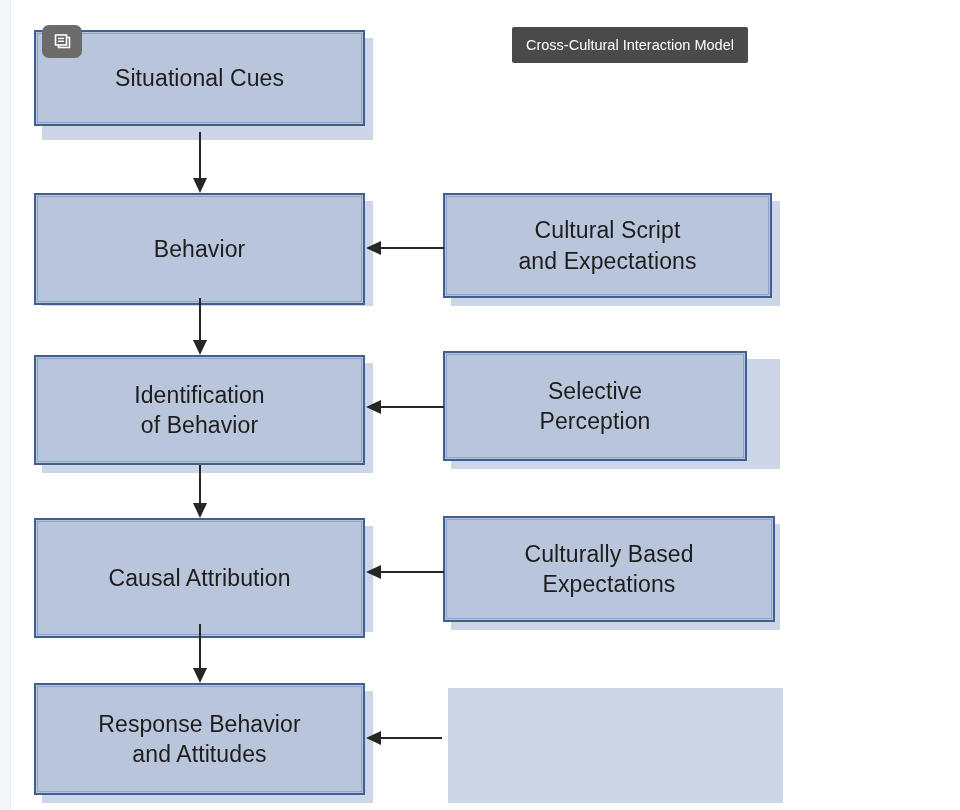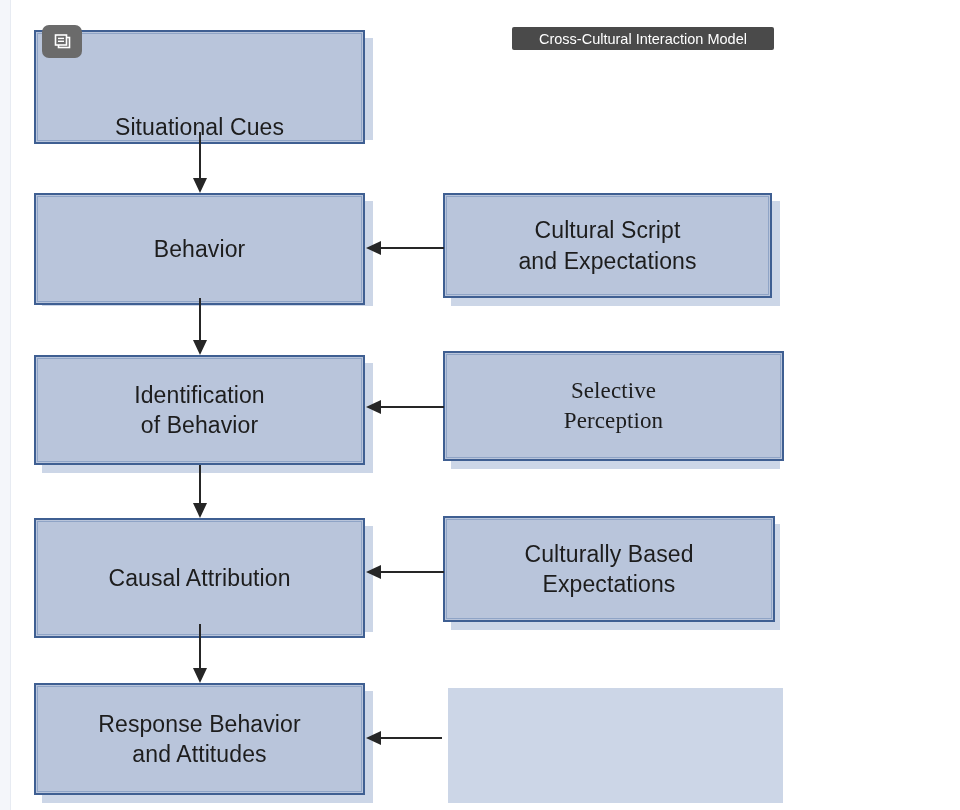--- a/index.html
+++ b/index.html
@@ -121,22 +121,22 @@
     align-items: center;
     justify-content: center;
     z-index: 10;
   }
   .icon-badge svg { display: block; }
 
   .tooltip {
     position: absolute;
     left: 512px;
     top: 27px;
-    height: 23px;
-    padding: 0 27px;
+    height: 36px;
+    padding: 0 14px;
     background: #4a4a4a;
     color: #ffffff;
     font-size: 14.5px;
     display: flex;
     align-items: center;
     border-radius: 2px;
     white-space: nowrap;
     z-index: 10;
   }
 </style>
@@ -151,21 +151,21 @@
   <div class="node-shadow" style="left:42px;  top:201px; width:331px; height:105px;"></div>
   <div class="node-shadow" style="left:42px;  top:363px; width:331px; height:110px;"></div>
   <div class="node-shadow" style="left:42px;  top:526px; width:331px; height:106px;"></div>
   <div class="node-shadow" style="left:42px;  top:691px; width:331px; height:112px;"></div>
 
   <div class="node-shadow" style="left:451px; top:201px; width:329px; height:105px;"></div>
   <div class="node-shadow" style="left:451px; top:359px; width:329px; height:110px;"></div>
   <div class="node-shadow" style="left:451px; top:524px; width:329px; height:106px;"></div>
   <div class="node-shadow" style="left:448px; top:688px; width:335px; height:115px;"></div>
 
-  <div class="node" style="left:34px; top:30px; width:331px; height:114px;align-items:flex-end;">
+  <div class="node" style="left:34px; top:30px; width:331px; height:96px;">
     <span class="label">Situational Cues</span>
   </div>
 
   <div class="node" style="left:34px; top:193px; width:331px; height:112px;">
     <span class="label">Behavior</span>
   </div>
 
   <div class="node" style="left:34px; top:355px; width:331px; height:110px;">
     <span class="label">Identification
 of Behavior</span>
@@ -178,21 +178,21 @@
   <div class="node" style="left:443px; top:193px; width:329px; height:105px;">
     <span class="label">Cultural Script
 and Expectations</span>
   </div>
 
   <div class="node" style="left:34px; top:683px; width:331px; height:112px;">
     <span class="label">Response Behavior
 and Attitudes</span>
   </div>
 
-  <div class="node" style="left:443px; top:351px; width:341px; height:110px;font-family:Liberation Serif, serif;">
+  <div class="node" style="left:443px; top:351px; width:304px; height:110px;">
     <span class="label">Selective
 Perception</span>
   </div>
 
   <div class="node" style="left:443px; top:516px; width:332px; height:106px;">
     <span class="label">Culturally Based
 Expectations</span>
   </div>
 
 

